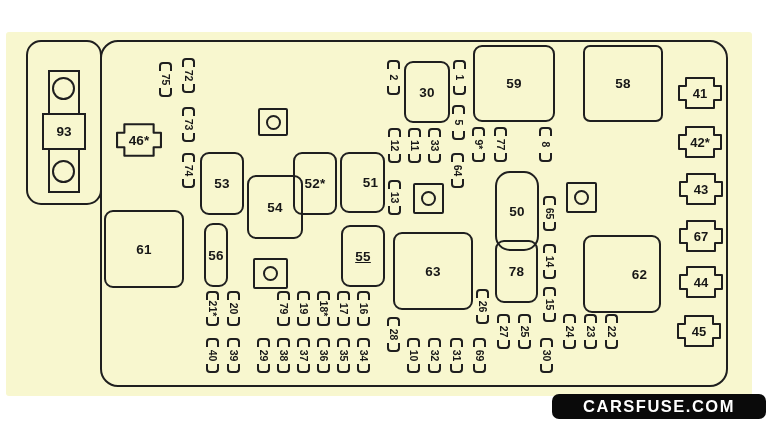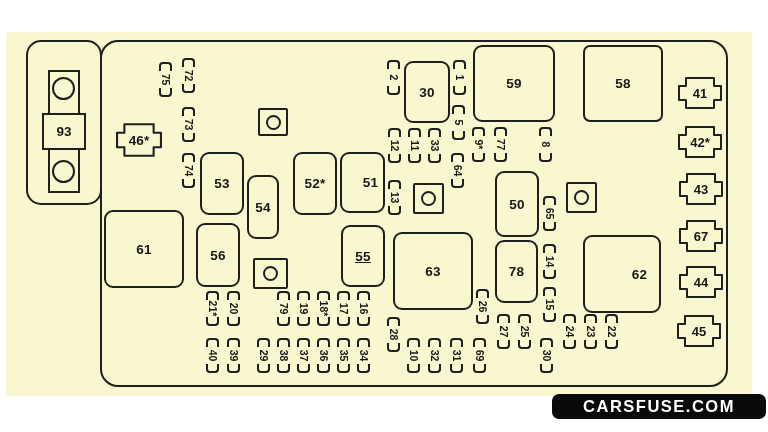--- a/index.html
+++ b/index.html
@@ -68,26 +68,26 @@
 <div class="maxi-circle" style="top:160px"></div>
 <div id="maxi-box">93</div>
 
 <div id="layer-boxes">
     <div class="box" style="left: 404px; top: 61px; width: 46px; height: 62px;">30</div>
     <div class="box" style="left: 473px; top: 45px; width: 82px; height: 77px;">59</div>
     <div class="box" style="left: 583px; top: 45px; width: 80px; height: 77px; border-radius: 7px;">58</div>
     <div class="box" style="left: 200px; top: 152px; width: 44px; height: 63px;">53</div>
     <div class="box" style="left: 293px; top: 152px; width: 44px; height: 63px;">52*</div>
     <div class="box" style="left: 340px; top: 152px; width: 45px; height: 61px; padding-left: 16px;">51</div>
-    <div class="box" style="left: 247px; top: 175px; width: 32px; height: 64px;">54</div>
-    <div class="box" style="left: 196px; top: 223px; width: 44px; height: 64px;">56</div>
+    <div class="box" style="left: 247px; top: 175px; width: 56px; height: 64px;">54</div>
+    <div class="box" style="left: 204px; top: 223px; width: 24px; height: 64px;">56</div>
     <div class="box" style="left: 341px; top: 225px; width: 44px; height: 62px; text-decoration: underline;">55</div>
     <div class="box" style="left: 104px; top: 210px; width: 80px; height: 78px;">61</div>
     <div class="box" style="left: 393px; top: 232px; width: 80px; height: 78px;">63</div>
-    <div class="box" style="left: 495px; top: 171px; width: 44px; height: 66px;">50</div>
+    <div class="box" style="left: 495px; top: 171px; width: 44px; height: 80px; border-radius: 15px;">50</div>
     <div class="box" style="left: 495px; top: 240px; width: 43px; height: 63px;">78</div>
     <div class="box" style="left: 583px; top: 235px; width: 78px; height: 78px; padding-left: 35px;">62</div>
   </div>
 <div id="layer-minis">
     <div class="mini" style="left: 158px; top: 62px;">
     <span class="cap top"></span>
     <span class="mlabel">75</span>
     <span class="cap bot"></span>
   </div>
     <div class="mini" style="left: 181px; top: 58px;">

